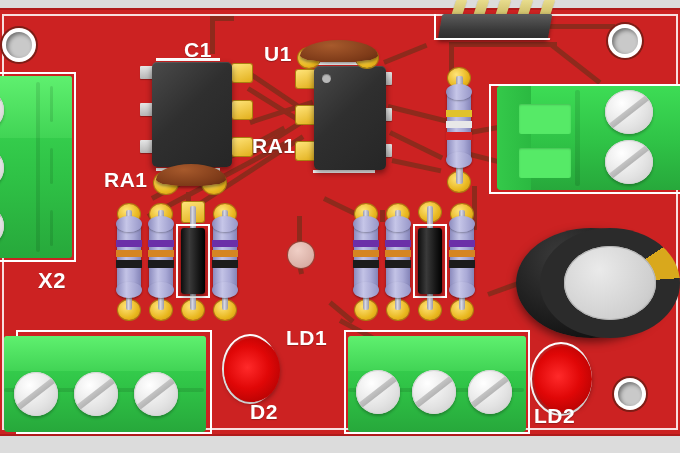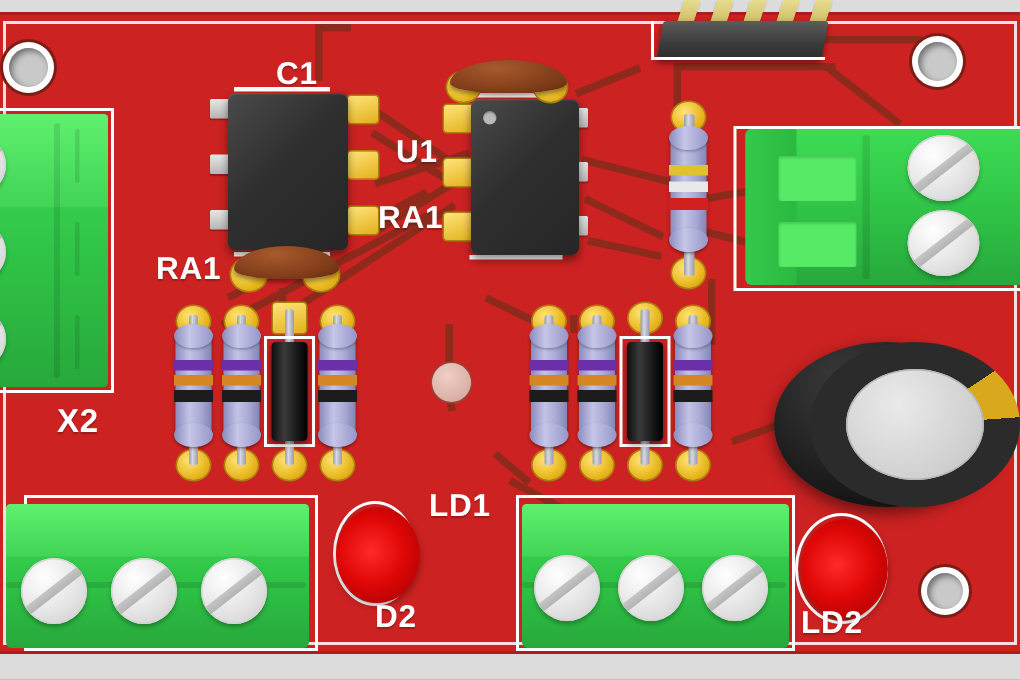--- a/index.html
+++ b/index.html
@@ -182,21 +182,21 @@
   <div class="icpin" style="left:228px;top:103px;width:22px;height:13px;"></div>
   <div class="icpin" style="left:228px;top:140px;width:22px;height:13px;"></div>
   <div class="padsq" style="left:232px;top:64px;width:20px;height:18px;"></div>
   <div class="padsq" style="left:232px;top:101px;width:20px;height:18px;"></div>
   <div class="padsq" style="left:232px;top:138px;width:20px;height:18px;"></div>
   <div class="icpin" style="left:140px;top:66px;width:22px;height:13px;"></div>
   <div class="icpin" style="left:140px;top:103px;width:22px;height:13px;"></div>
   <div class="icpin" style="left:140px;top:140px;width:22px;height:13px;"></div>
   <div class="ic" style="left:152px;top:62px;width:80px;height:105px;"></div>
 
-  <div class="silk" style="left:264px;top:42px;font-size:21px;margin-top:48px;">U1</div>
+  <div class="silk" style="left:264px;top:42px;font-size:21px;">U1</div>
   <div class="silkline" style="left:313px;top:62px;width:62px;height:3px;"></div>
   <div class="silkline" style="left:313px;top:170px;width:62px;height:3px;"></div>
   <div class="icpin" style="left:298px;top:72px;width:22px;height:13px;"></div>
   <div class="icpin" style="left:298px;top:108px;width:22px;height:13px;"></div>
   <div class="icpin" style="left:298px;top:144px;width:22px;height:13px;"></div>
   <div class="padsq" style="left:296px;top:70px;width:20px;height:18px;"></div>
   <div class="padsq" style="left:296px;top:106px;width:20px;height:18px;"></div>
   <div class="padsq" style="left:296px;top:142px;width:20px;height:18px;"></div>
   <div class="icpin" style="left:370px;top:72px;width:22px;height:13px;"></div>
   <div class="icpin" style="left:370px;top:108px;width:22px;height:13px;"></div>

